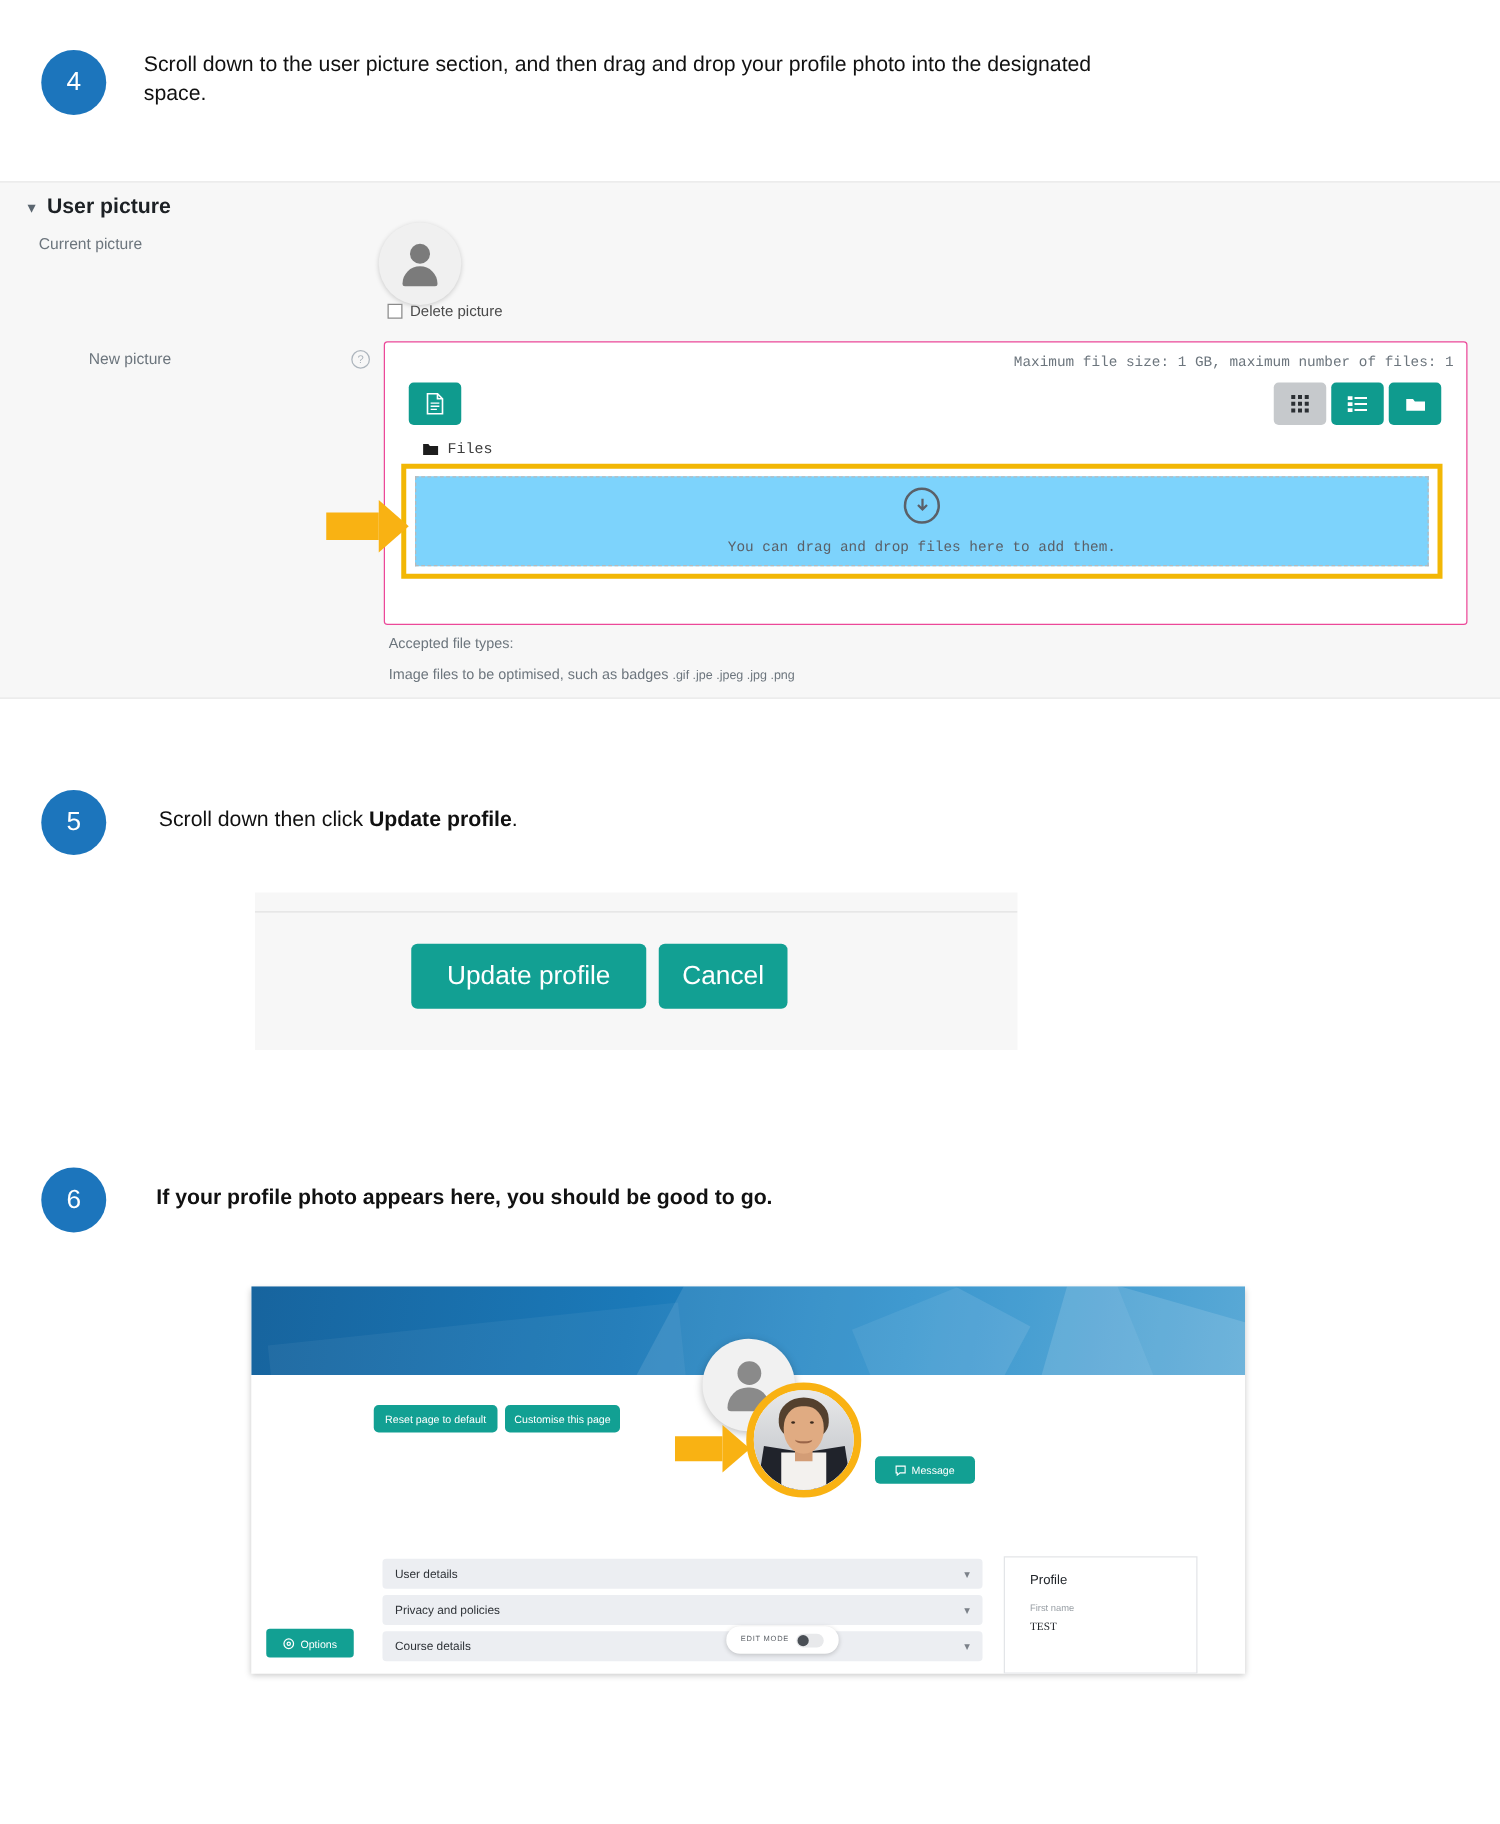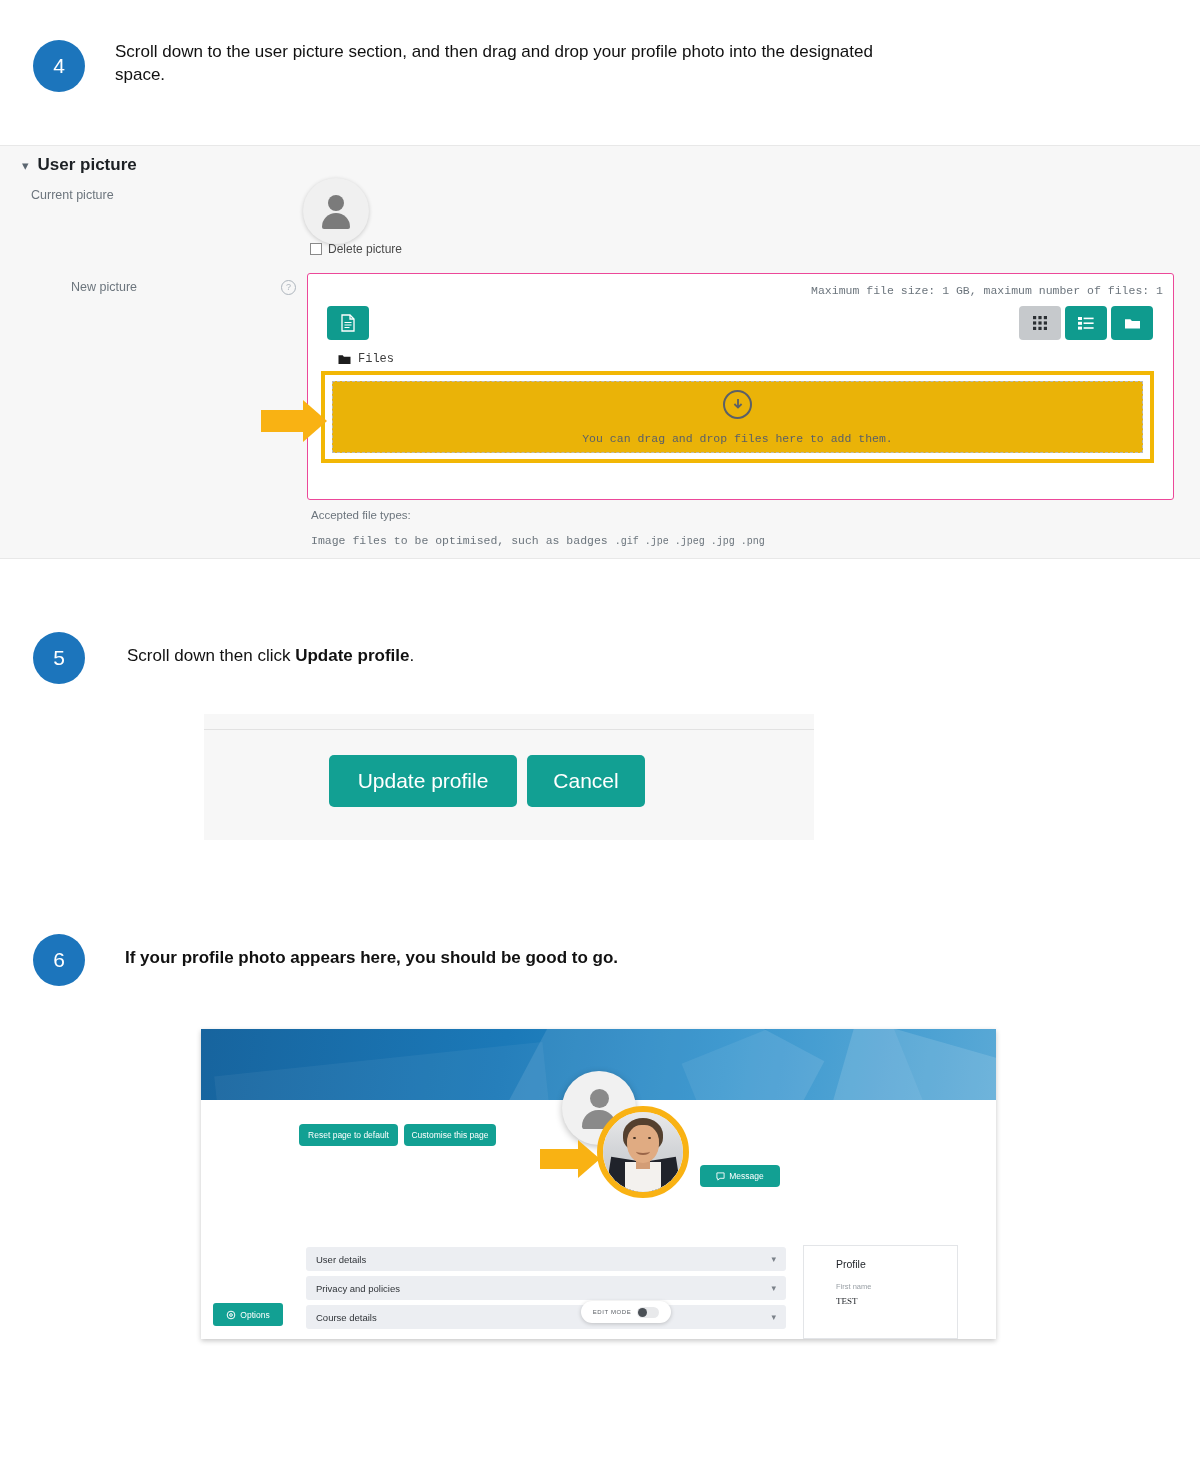--- a/index.html
+++ b/index.html
@@ -76,42 +76,42 @@
   .fm .breadcrumb-files{
     position:absolute;left:30px;top:78px;display:flex;align-items:center;gap:7px;
     font-size:12px;color:#3d3d3d;
   }
   .dropzone-hl{
     position:absolute;left:13px;top:97px;width:833px;height:92px;
     border:4px solid #F2B705;background:#fff;box-sizing:border-box;
   }
   .dropzone{
     position:absolute;left:7px;top:6px;right:7px;bottom:6px;
-    border:1px dashed #b9b9b9;background:#eab308;
+    border:1px dashed #b9b9b9;background:#7dd3fc;
     display:flex;flex-direction:column;align-items:center;justify-content:center;gap:13px;
   }
   .dz-arrow{width:25px;height:25px;border:2px solid #5a6068;border-radius:50%;
     display:flex;align-items:center;justify-content:center;}
   .dz-text{font-size:11.5px;color:#5a6068;}
   .acc1{position:absolute;left:311px;top:363px;font-size:11.5px;color:#6c757d;}
-  .acc2{position:absolute;left:311px;top:388px;font-size:11.5px;color:#6c757d;font-family:Liberation Mono, monospace;}
+  .acc2{position:absolute;left:311px;top:388px;font-size:11.5px;color:#6c757d;}
   .acc2 .exts{font-size:10px;}
   .arrow-wrap{position:absolute;display:flex;align-items:center;}
   .arr-shaft{background:#F9B213;}
   .arr-head{width:0;height:0;border-top:21px solid transparent;border-bottom:21px solid transparent;border-left:24px solid #F9B213;}
 
   
   #shot5{left:204px;top:714px;width:610px;height:126px;background:#f7f7f7;}
   #shot5 .divider{position:absolute;left:0;top:15px;width:100%;height:1px;background:#e2e2e2;}
   .btn-pill{
     border:none;border-radius:5px;background:#12A093;color:#fff;cursor:pointer;
     font-family:"Liberation Sans", sans-serif;
   }
   #btn-update{position:absolute;left:125px;top:41px;width:188px;height:52px;font-size:21px;}
-  #btn-cancel{position:absolute;left:323px;top:41px;width:118px;height:52px;font-size:21px;}
+  #btn-cancel{position:absolute;left:323px;top:41px;width:103px;height:52px;font-size:21px;}
 
   
   #shot6{
     left:201px;top:1029px;width:795px;height:310px;background:#fff;
     box-shadow:0 2px 5px rgba(0,0,0,.22);
   }
   .banner{
     position:absolute;left:0;top:0;width:100%;height:71px;overflow:hidden;
     background:linear-gradient(100deg,#17649e 0%,#1b79b8 38%,#2b8fcb 66%,#5aa9d6 100%);
   }
@@ -160,21 +160,21 @@
   .acc-row{
     position:absolute;left:105px;height:24px;width:480px;
     background:#eceef2;border-radius:3px;
     display:flex;align-items:center;justify-content:space-between;padding:0 10px;
     box-sizing:border-box;font-size:9.5px;color:#2f3338;
   }
   .acc-row .chv{font-size:9px;color:#7b8189;}
   #acc-0{top:218px;} #acc-1{top:247px;} #acc-2{top:276px;}
   .side-card{
     position:absolute;left:602px;top:216px;width:155px;height:94px;
-    background:#fff;border:1px solid #e3e5e8;box-sizing:border-box;padding:12px 32px;
+    background:#fff;border:1px solid #e3e5e8;box-sizing:border-box;padding:12px 20px;
   }
   .side-card .t{font-size:10.5px;color:#22262b;margin-bottom:12px;}
   .side-card .k{font-size:7.5px;color:#9aa0a6;margin-bottom:5px;}
   .side-card .v{font-size:9px;color:#22262b;font-family:Liberation Serif, serif;}
   #btn-options{
     position:absolute;left:12px;top:274px;width:70px;height:23px;
     border-radius:3px;background:#12A093;color:#fff;border:none;font-size:8.5px;
     display:flex;align-items:center;justify-content:center;gap:4px;cursor:pointer;
     font-family:"Liberation Sans", sans-serif;z-index:7;
   }

